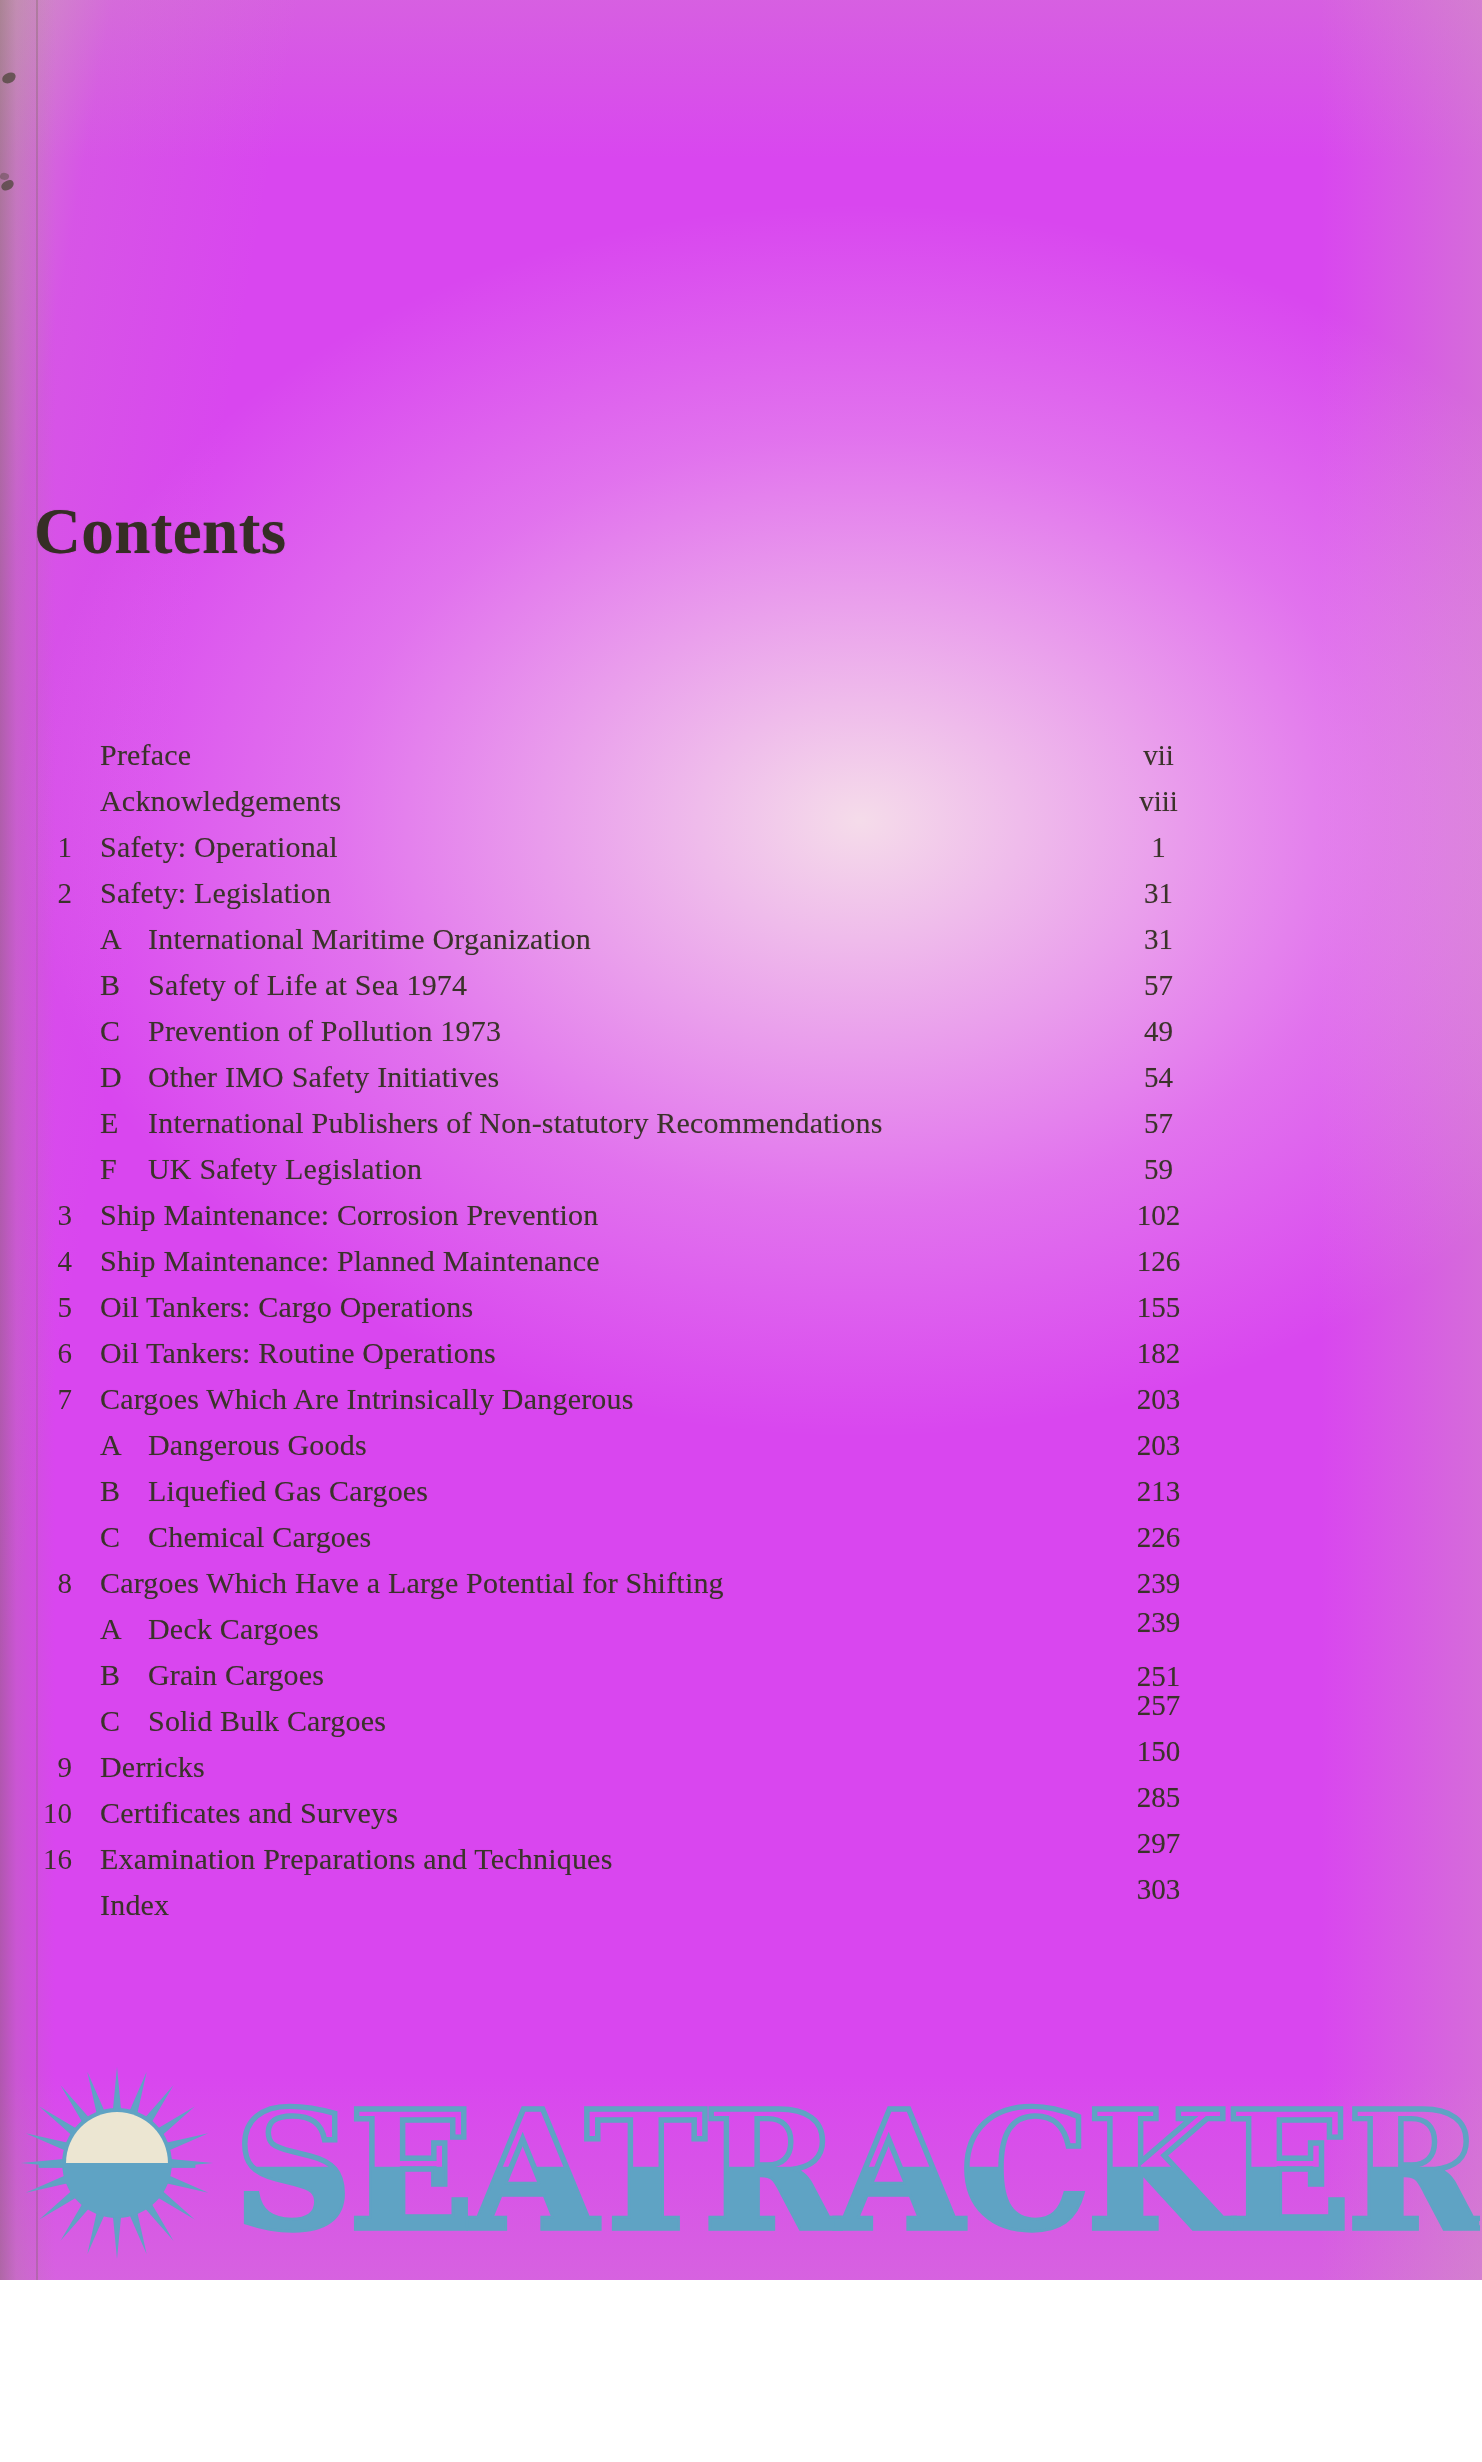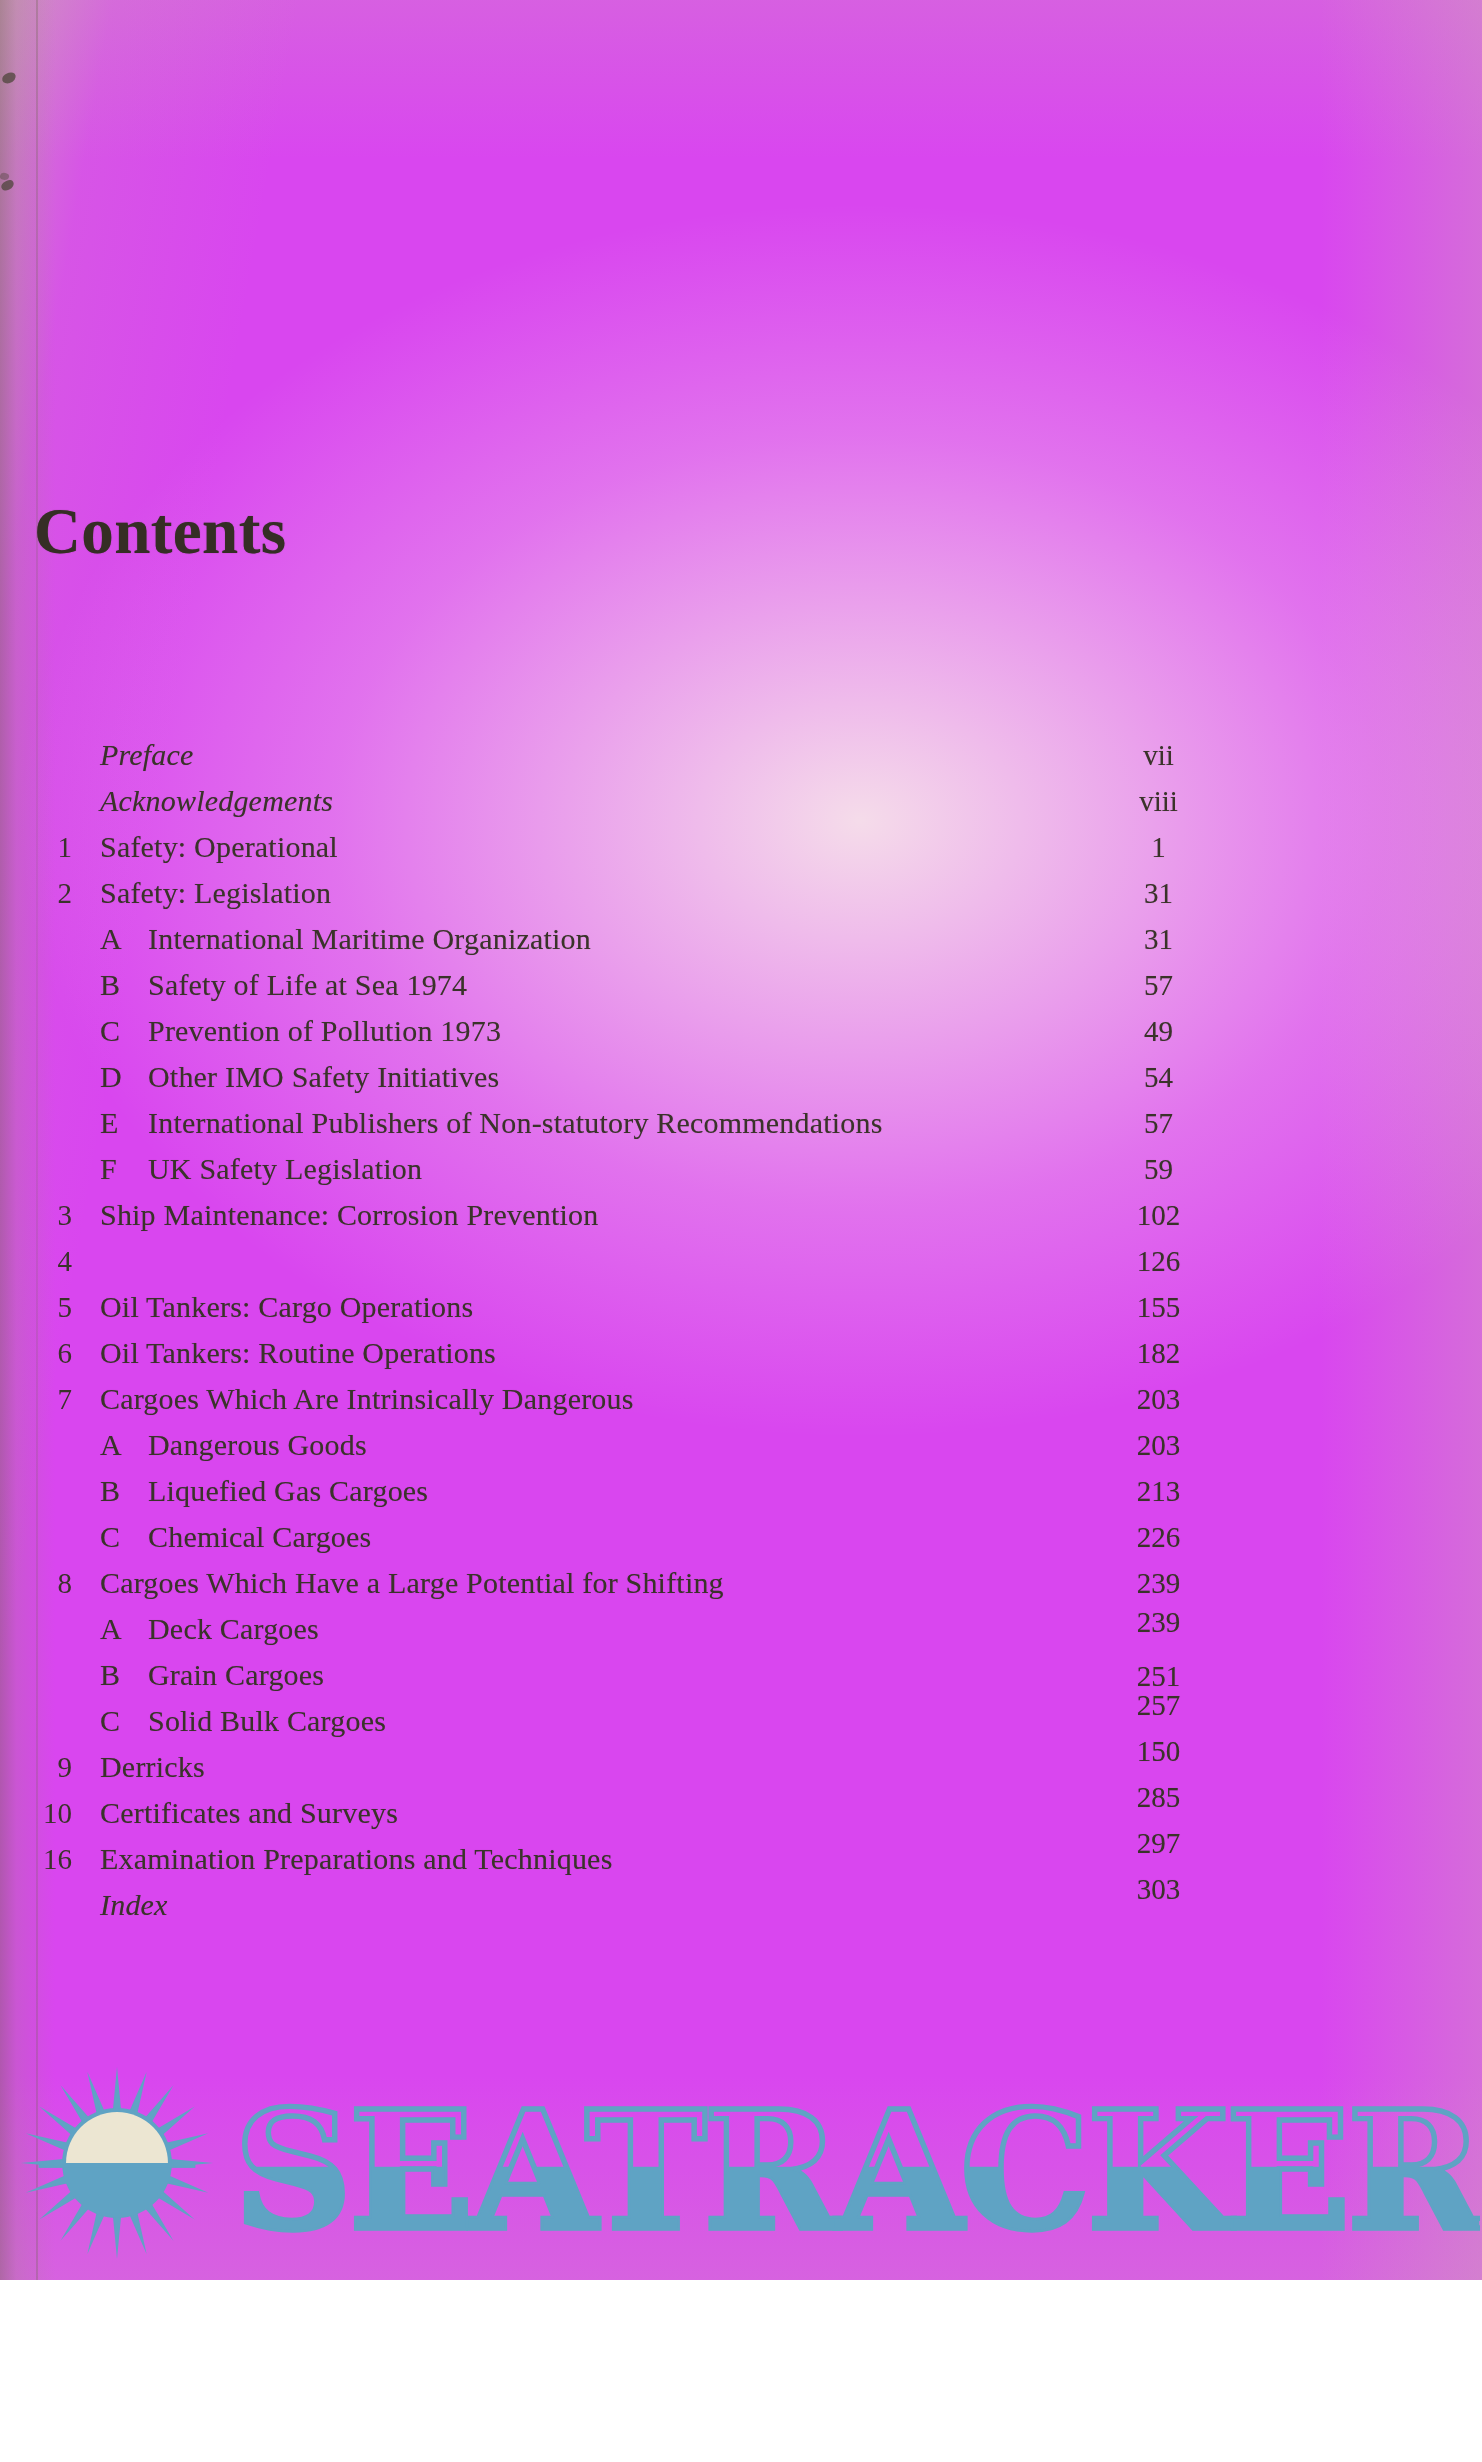--- a/index.html
+++ b/index.html
@@ -96,21 +96,20 @@
   .page-no {
     position: absolute;
     left: 1082px;
     width: 153px;
     text-align: center;
     font-size: 29px;
     text-shadow: 0 0 0.7px rgba(58,51,42,0.35);
   }
   .toc-row.front .label,
   .toc-row.back .label {
-    font-style: italic;
   }
   
   .toc-row[data-jitter="up"] .page-no  { transform: translateY(-7px); }
   .toc-row[data-jitter="up2"] .page-no { transform: translateY(-11px); margin-top: 12px; }
   .toc-row[data-jitter="up3"] .page-no { transform: translateY(-15.6px); }
 
   
   .watermark {
     position: absolute;
     left: 0;
@@ -201,20 +200,21 @@
         <span class="label"><span class="sub-letter">F</span><span>UK Safety Legislation</span></span>
         <span class="page-no">59</span>
       </div>
       <div class="toc-row ">
         <span class="num">3</span>
         <span class="label"><span>Ship Maintenance: Corrosion Prevention</span></span>
         <span class="page-no">102</span>
       </div>
       <div class="toc-row ">
         <span class="num">4</span>
+        <span class="label"><span>Ship Maintenance: Planned Maintenance</span></span>
         <span class="page-no">126</span>
       </div>
       <div class="toc-row ">
         <span class="num">5</span>
         <span class="label"><span>Oil Tankers: Cargo Operations</span></span>
         <span class="page-no">155</span>
       </div>
       <div class="toc-row ">
         <span class="num">6</span>
         <span class="label"><span>Oil Tankers: Routine Operations</span></span>

